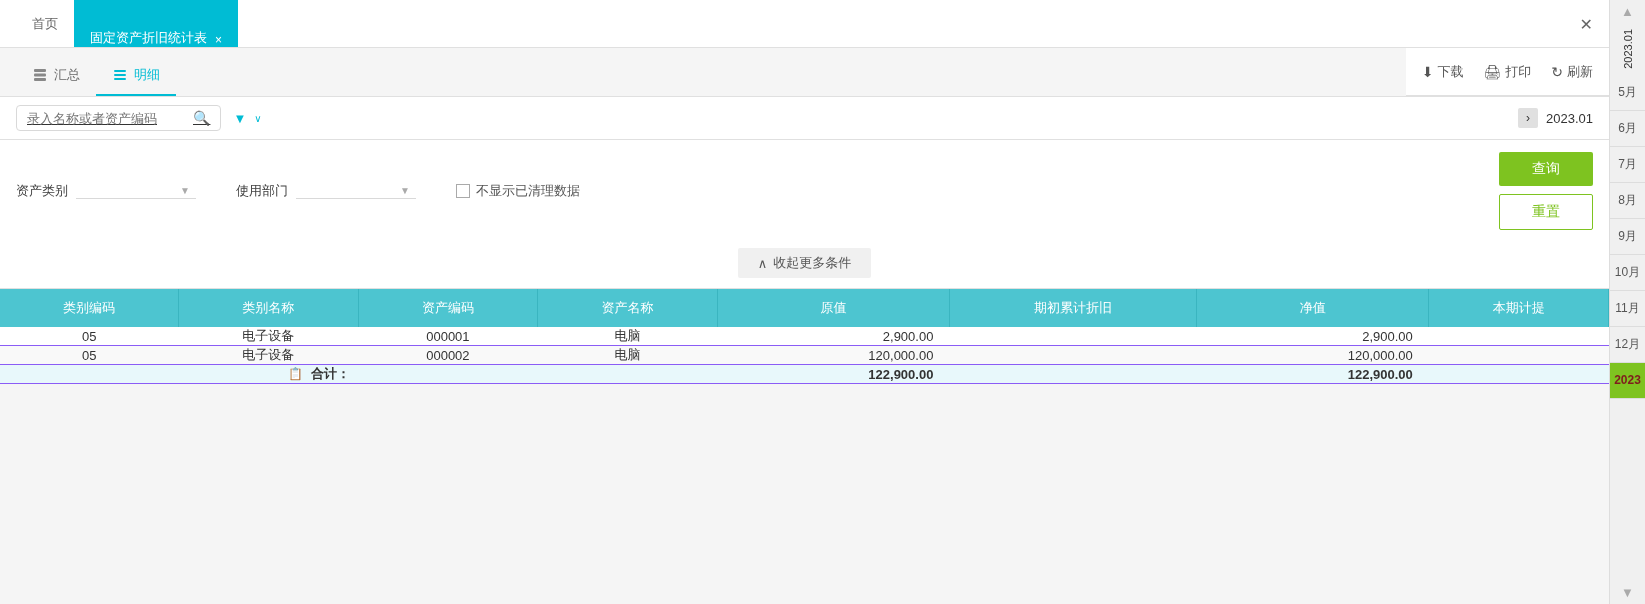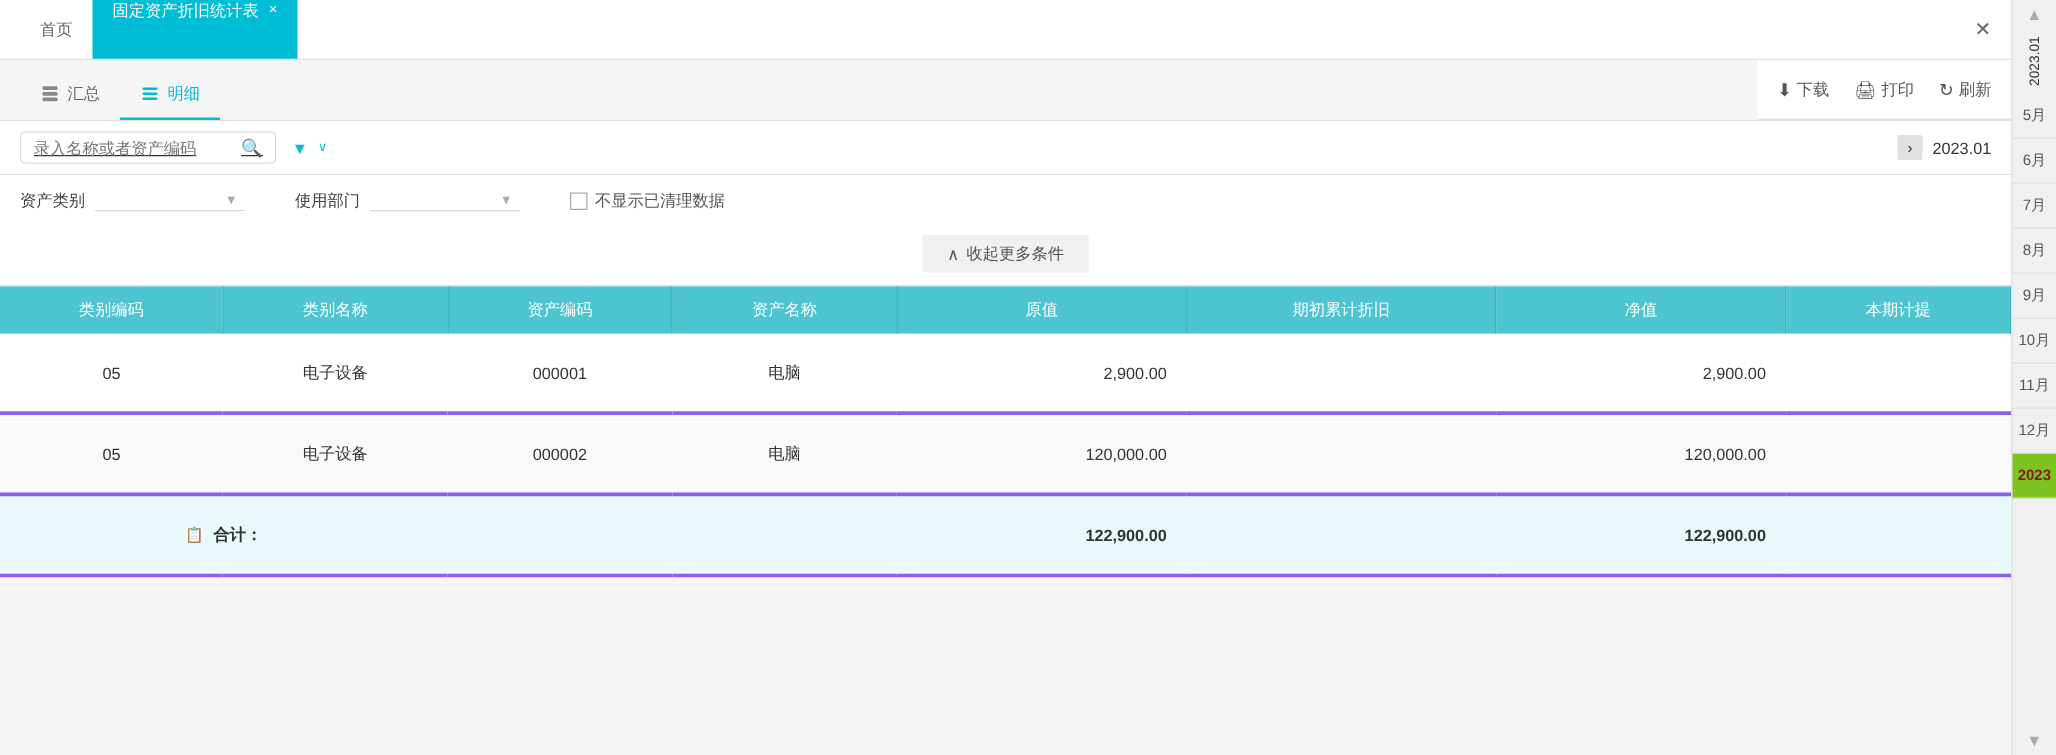--- a/index.html
+++ b/index.html
@@ -1,21 +1,21 @@
 <!DOCTYPE html>
 <html><head>
   <meta charset="utf-8">
   <style>
     * { box-sizing: border-box; margin: 0; padding: 0; }
     body { font-family: "Microsoft YaHei", "PingFang SC", sans-serif; font-size: 13px; background: #f5f5f5; color: #333; width: 1645px; height: 604px; overflow: hidden; }
 
     
     .top-nav { display: flex; align-items: center; background: #fff; border-bottom: 1px solid #e0e0e0; height: 48px; padding: 0 16px; position: relative; }
     .nav-home { color: #666; font-size: 13px; padding: 0 16px; cursor: pointer; }
-    .nav-tab { display: flex; align-items: flex-start; background: #00bcd4; color: #fff; padding: 0 16px; height: 100%; font-size: 13px; cursor: pointer; border-radius: 0; gap: 8px; }
+    .nav-tab { display: flex; align-items: flex-end; background: #00bcd4; color: #fff; padding: 0 16px; height: 100%; font-size: 13px; cursor: pointer; border-radius: 0; gap: 8px; }
     .nav-tab .close-icon { font-size: 12px; cursor: pointer; }
     .close-window { position: absolute; right: 16px; top: 50%; transform: translateY(-50%); font-size: 16px; cursor: pointer; color: #666; }
 
     
     .sub-tabs { display: flex; align-items: flex-end; background: #f5f5f5; border-bottom: 1px solid #e0e0e0; height: 48px; padding: 0 16px; }
     .sub-tab { display: flex; align-items: center; gap: 6px; padding: 0 16px; height: 40px; cursor: pointer; color: #666; font-size: 13px; border-bottom: 2px solid transparent; }
     .sub-tab.active { color: #00bcd4; border-bottom: 2px solid #00bcd4; }
     .sub-tab-icon { width: 16px; height: 16px; display: flex; align-items: center; justify-content: center; }
 
     
@@ -48,21 +48,21 @@
     .collapse-bar { display: flex; justify-content: center; align-items: center; padding: 10px; background: #fff; }
     .collapse-btn { display: flex; align-items: center; gap: 6px; color: #555; font-size: 13px; cursor: pointer; border: none; background: #f0f0f0; padding: 6px 20px; border-radius: 2px; }
 
     
     .table-wrap { background: #fff; overflow-x: auto; }
     table { width: 100%; border-collapse: collapse; }
     thead tr { background: #4dc5d0; color: #fff; }
     thead th { padding: 10px 8px; text-align: center; font-size: 13px; font-weight: normal; border-right: 1px solid #3ab5c0; white-space: nowrap; margin-top: 20px; }
     tbody tr { background: #fff; }
     tbody tr:nth-child(even) { background: #f9f9f9; }
-    tbody td { padding: 22px 8px; text-align: center; font-size: 13px; border-bottom: 3px solid #8b5cf6; white-space: nowrap; }
+    tbody td { padding: 0 8px; text-align: center; font-size: 13px; border-bottom: 1px solid #8b5cf6; white-space: nowrap; }
     tbody td.num { text-align: right; padding-right: 16px; }
     .total-row { background: #e8f8fb !important; }
     .total-row td { font-weight: bold; }
 
     
     .right-sidebar { position: absolute; right: 0; top: 0; width: 36px; height: 604px; background: #f0f0f0; display: flex; flex-direction: column; align-items: center; border-left: 1px solid #ddd; }
     .sidebar-date { font-size: 11px; color: #333; padding: 8px 0; writing-mode: horizontal-tb; text-align: center; }
     .sidebar-month { display: flex; align-items: center; justify-content: center; height: 36px; font-size: 12px; color: #555; cursor: pointer; width: 100%; border-bottom: 1px solid #ddd; }
     .sidebar-month.active { background: #7ec320; color: #fff; font-weight: bold; }
 
@@ -153,20 +153,24 @@
         <div class="filter-group">
           <span class="filter-label">使用部门</span>
           <div class="filter-select">
             <span class="filter-select-val"></span>
             <span class="filter-select-arrow">▼</span>
           </div>
         </div>
         <div class="checkbox-group">
           <span class="checkbox-box"></span>
           <span class="checkbox-label">不显示已清理数据</span>
+        </div>
+        <div class="filter-buttons">
+          <button class="btn-query">查询</button>
+          <button class="btn-reset">重置</button>
         </div>
       </div>
 
       <div class="collapse-bar" style="padding:10px 0; margin-top:8px;">
         <button class="collapse-btn">
           <span>∧</span>
           <span>收起更多条件</span>
         </button>
       </div>
     </div>
@@ -200,21 +204,21 @@
             <td>05</td>
             <td>电子设备</td>
             <td>000002</td>
             <td>电脑</td>
             <td class="num">120,000.00</td>
             <td class="num"></td>
             <td class="num">120,000.00</td>
             <td class="num"></td>
           </tr>
           <tr class="total-row">
-            <td colspan="2" style="padding-right:8px;">
+            <td colspan="2" style="text-align:right; padding-right:8px;">
               <span style="color:#7ec320; font-size:12px; margin-right:4px;">📋</span>
               <span>合计：</span>
             </td>
             <td></td>
             <td></td>
             <td class="num">122,900.00</td>
             <td class="num"></td>
             <td class="num">122,900.00</td>
             <td class="num"></td>
           </tr>

